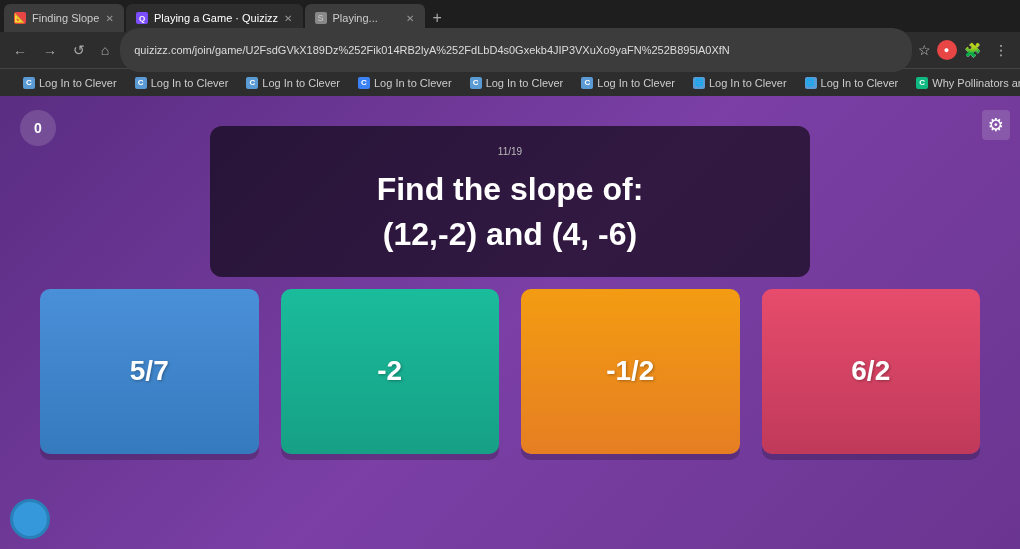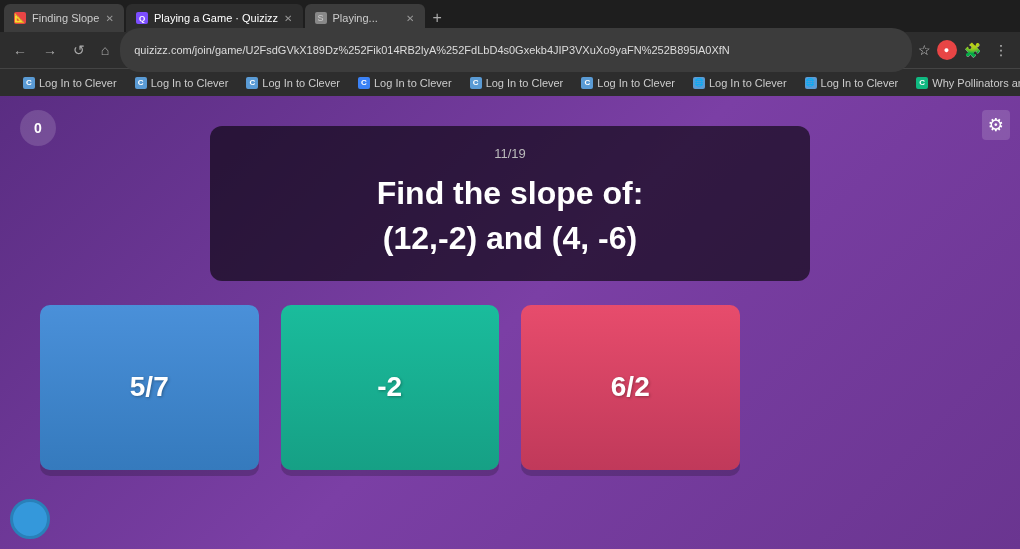--- a/index.html
+++ b/index.html
@@ -217,36 +217,36 @@
       background: rgba(0,0,0,0.6);
       border-radius: 12px;
       padding: 20px 50px;
       text-align: center;
       margin-top: 30px;
       max-width: 600px;
       width: 100%;
     }
     .question-counter {
       color: #bbb;
-      font-size: 13px;
+      font-size: 10px;
       margin-bottom: 10px;
     }
     .question-text {
       color: white;
       font-size: 32px;
       font-weight: bold;
       line-height: 1.4;
     }
 
     
     .answers-grid {
       display: grid;
       grid-template-columns: repeat(4, 1fr);
       gap: 22px;
-      margin-top: 24px;
+      margin-top: 12px;
       width: 100%;
       max-width: 980px;
     }
     .answer-btn {
       border: none;
       border-radius: 10px;
       padding: 0;
       height: 165px;
       font-size: 28px;
       font-weight: bold;
@@ -382,20 +382,21 @@
     <div class="question-counter">11/19</div>
     <div class="question-text">
       <span>Find the slope of:</span><br>
       <span>(12,-2) and (4, -6)</span>
     </div>
   </div>
 
   <div class="answers-grid">
     <button class="answer-btn answer-blue">5/7</button>
     <button class="answer-btn answer-teal">-2</button>
+    <button class="answer-btn answer-orange">-1/2</button>
     <button class="answer-btn answer-pink">6/2</button>
   </div>
 
   <div class="bottom-char">
     <div class="char-body"></div>
   </div>
 
 </div>
 
 </body></html>

